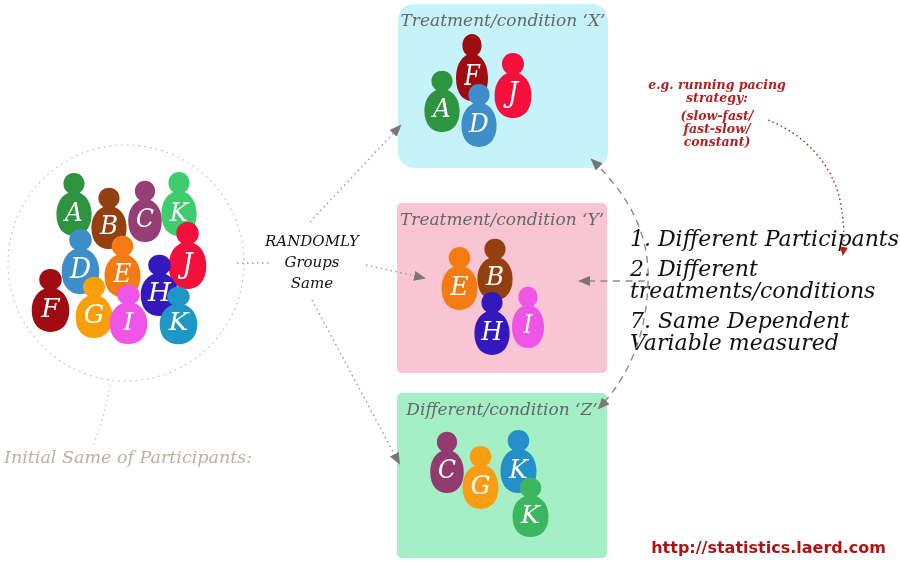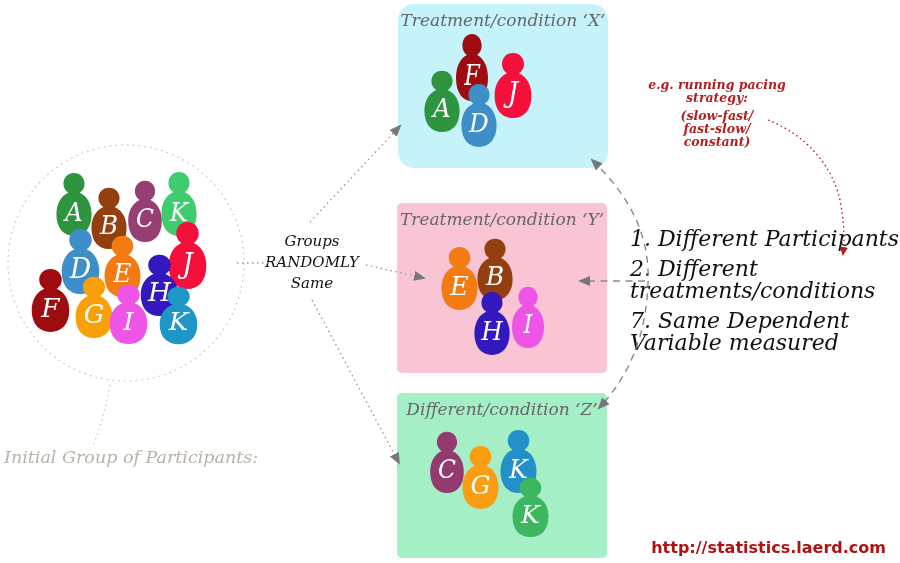--- a/index.html
+++ b/index.html
@@ -127,25 +127,25 @@
         </svg>
       </div>
       <div class="person" style="left: 155px; top: 285px; width: 47px; height: 60px;">
         <svg viewBox="0 0 100 140" preserveAspectRatio="none">
           <path d="M50 4 C64 4 74 14 74 27 C74 35 70 42 63 46 C80 53 90 70 90 92 C90 122 73 138 50 138 C27 138 10 122 10 92 C10 70 20 53 37 46 C30 42 26 35 26 27 C26 14 36 4 50 4 Z" fill="#1f97c6"></path>
           <text x="50" y="106" text-anchor="middle">K</text>
         </svg>
       </div>
     </div>
 
-  <div class="pool-label hand">Initial Group of Participants:</div>
+  <div class="pool-label hand">Initial Same of Participants:</div>
 
   <div class="split hand">
+    <div>RANDOMLY</div>
     <div>Groups</div>
-    <div>RANDOMLY</div>
     <div>Same</div>
   </div>
 
   <div class="box box-x" style="background: rgb(198, 243, 249);">
     <div class="box-title hand">Treatment/condition ‘X’</div>
   <div class="person" style="left: 54px; top: 28px; width: 40px; height: 70px;">
         <svg viewBox="0 0 100 140" preserveAspectRatio="none">
           <path d="M50 4 C64 4 74 14 74 27 C74 35 70 42 63 46 C80 53 90 70 90 92 C90 122 73 138 50 138 C27 138 10 122 10 92 C10 70 20 53 37 46 C30 42 26 35 26 27 C26 14 36 4 50 4 Z" fill="#9e0b10"></path>
           <text x="50" y="106" text-anchor="middle">F</text>
         </svg>

